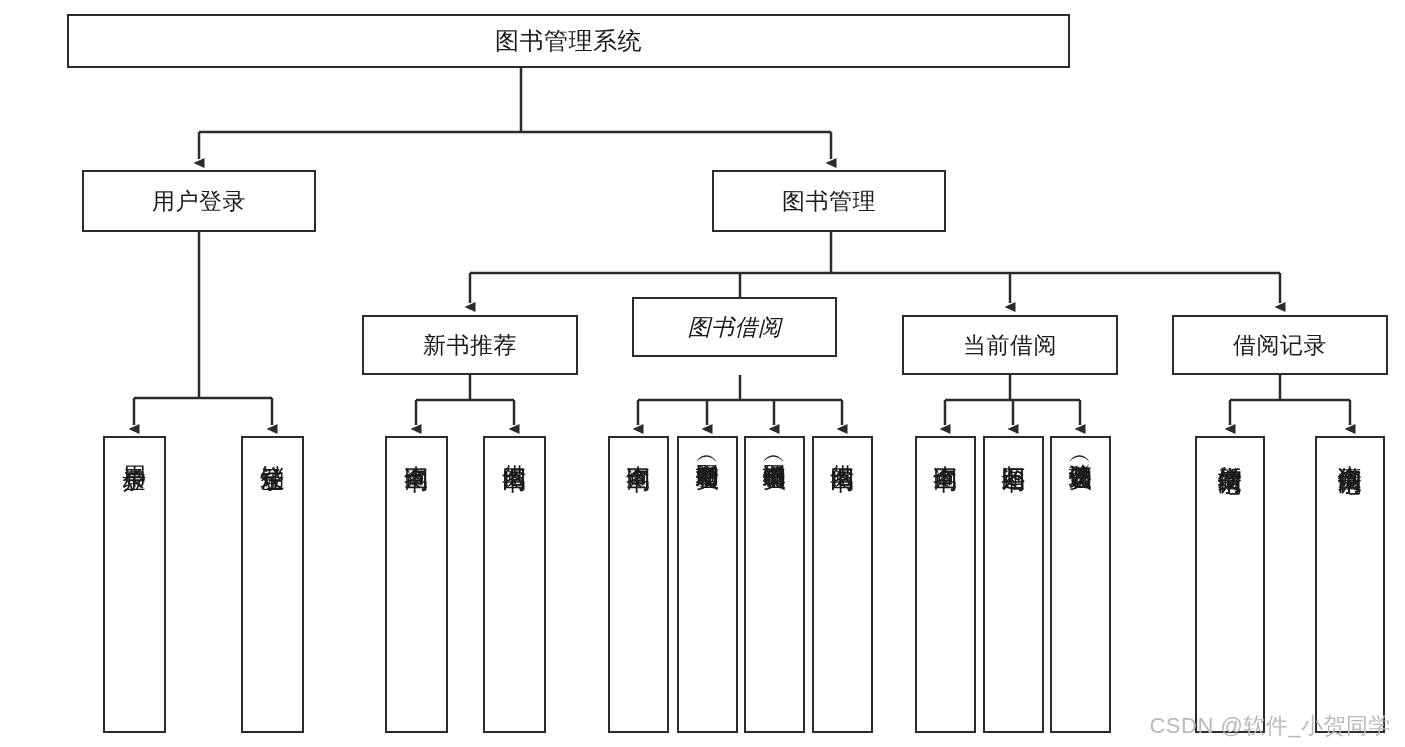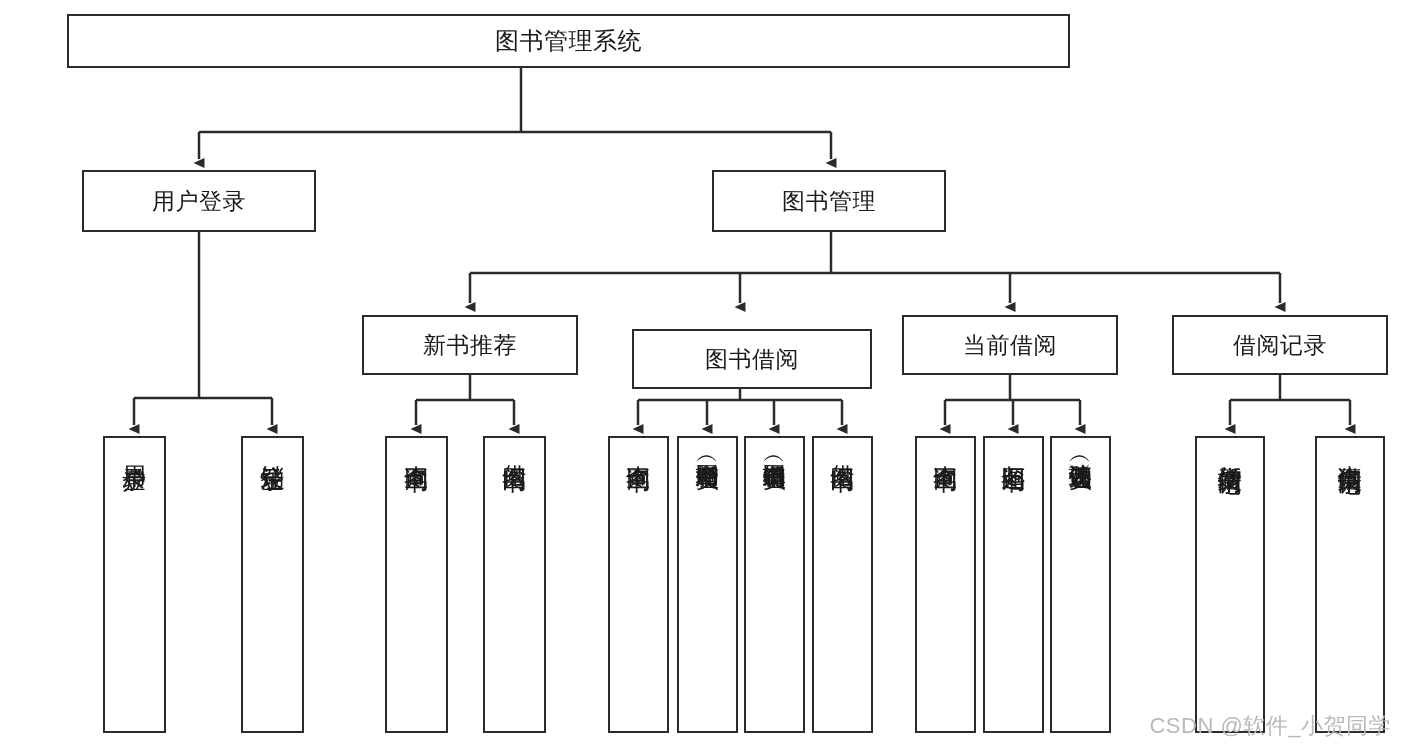--- a/index.html
+++ b/index.html
@@ -134,21 +134,21 @@
   <div class="node horiz" style="left:82px; top:170px; width:234px; height:62px;">
     <span>用户登录</span>
   </div>
   <div class="node horiz" style="left:362px; top:315px; width:216px; height:60px;">
     <span>新书推荐</span>
   </div>
 
   <div class="node horiz" style="left:712px; top:170px; width:234px; height:62px;">
     <span>图书管理</span>
   </div>
-  <div class="node horiz" style="left:632px; top:329px; width:240px; height:60px;">
+  <div class="node horiz" style="left:632px; top:297px; width:205px; height:60px;font-style:italic;">
     <span>图书借阅</span>
   </div>
   <div class="node horiz" style="left:902px; top:315px; width:216px; height:60px;justify-content:center;">
     <span>当前借阅</span>
   </div>
   <div class="node horiz" style="left:1172px; top:315px; width:216px; height:60px;">
     <span>借阅记录</span>
   </div>
 
   <div class="node vert" style="left:103px; top:436px; width:63px; height:297px;">

